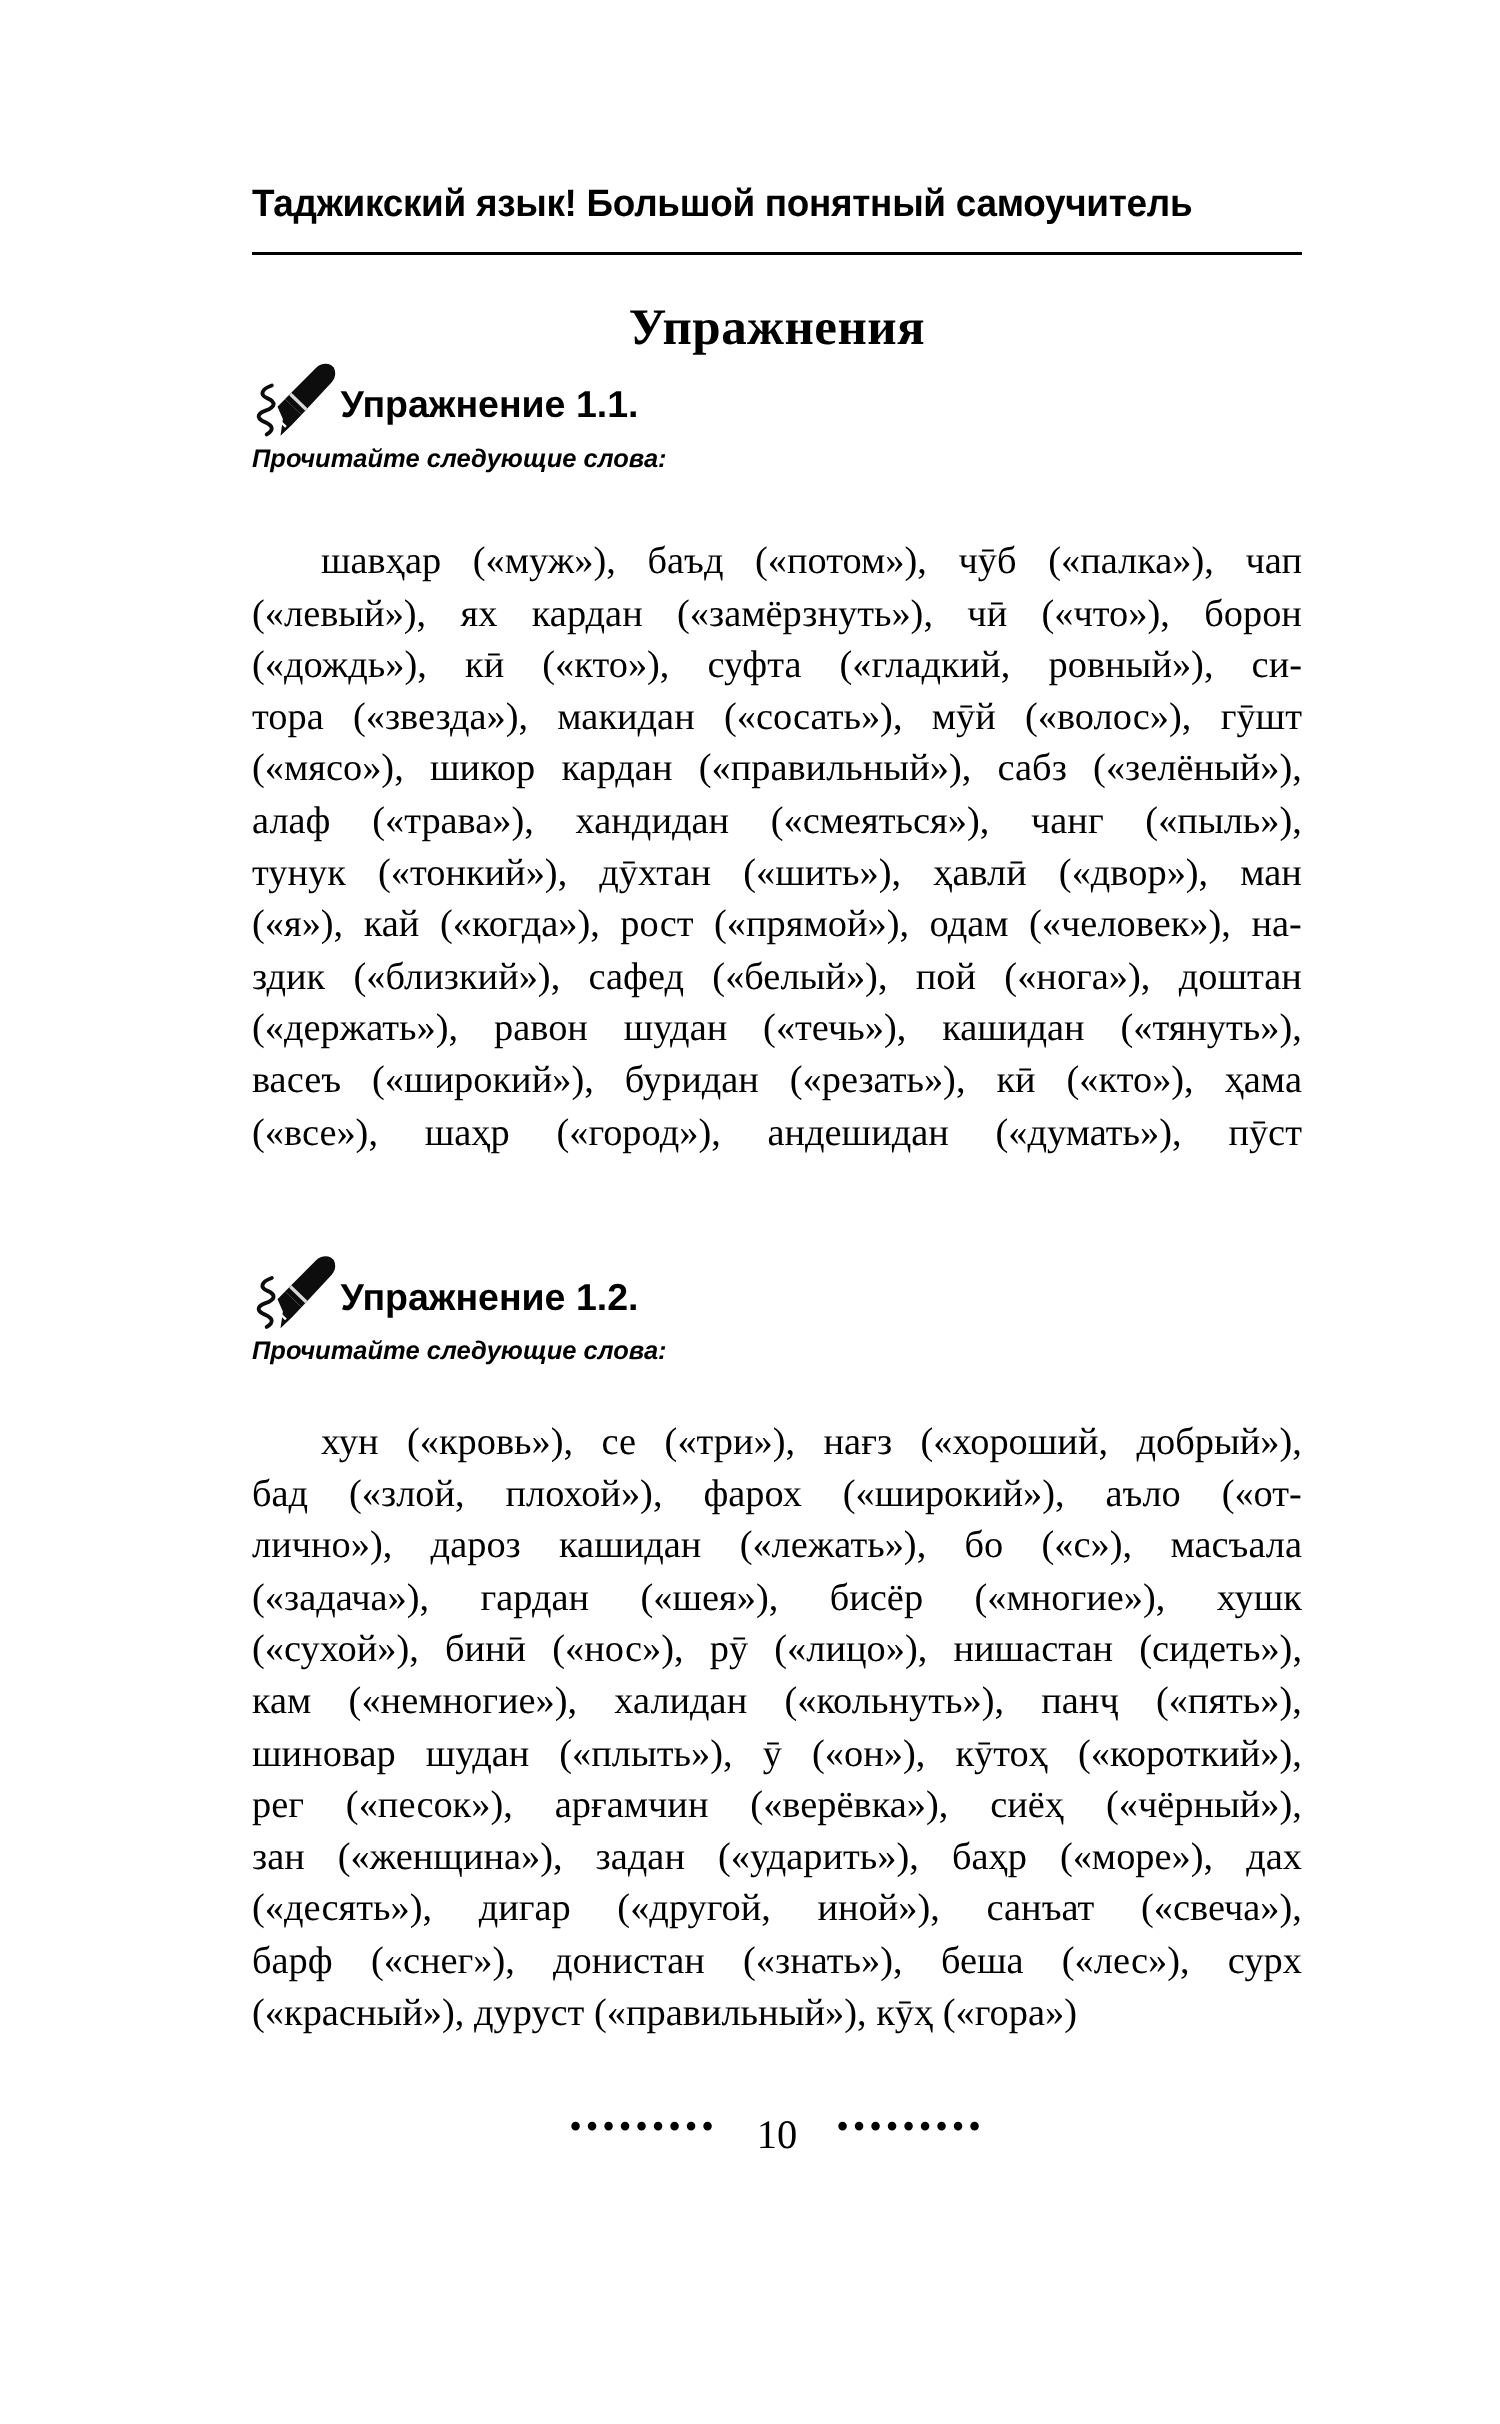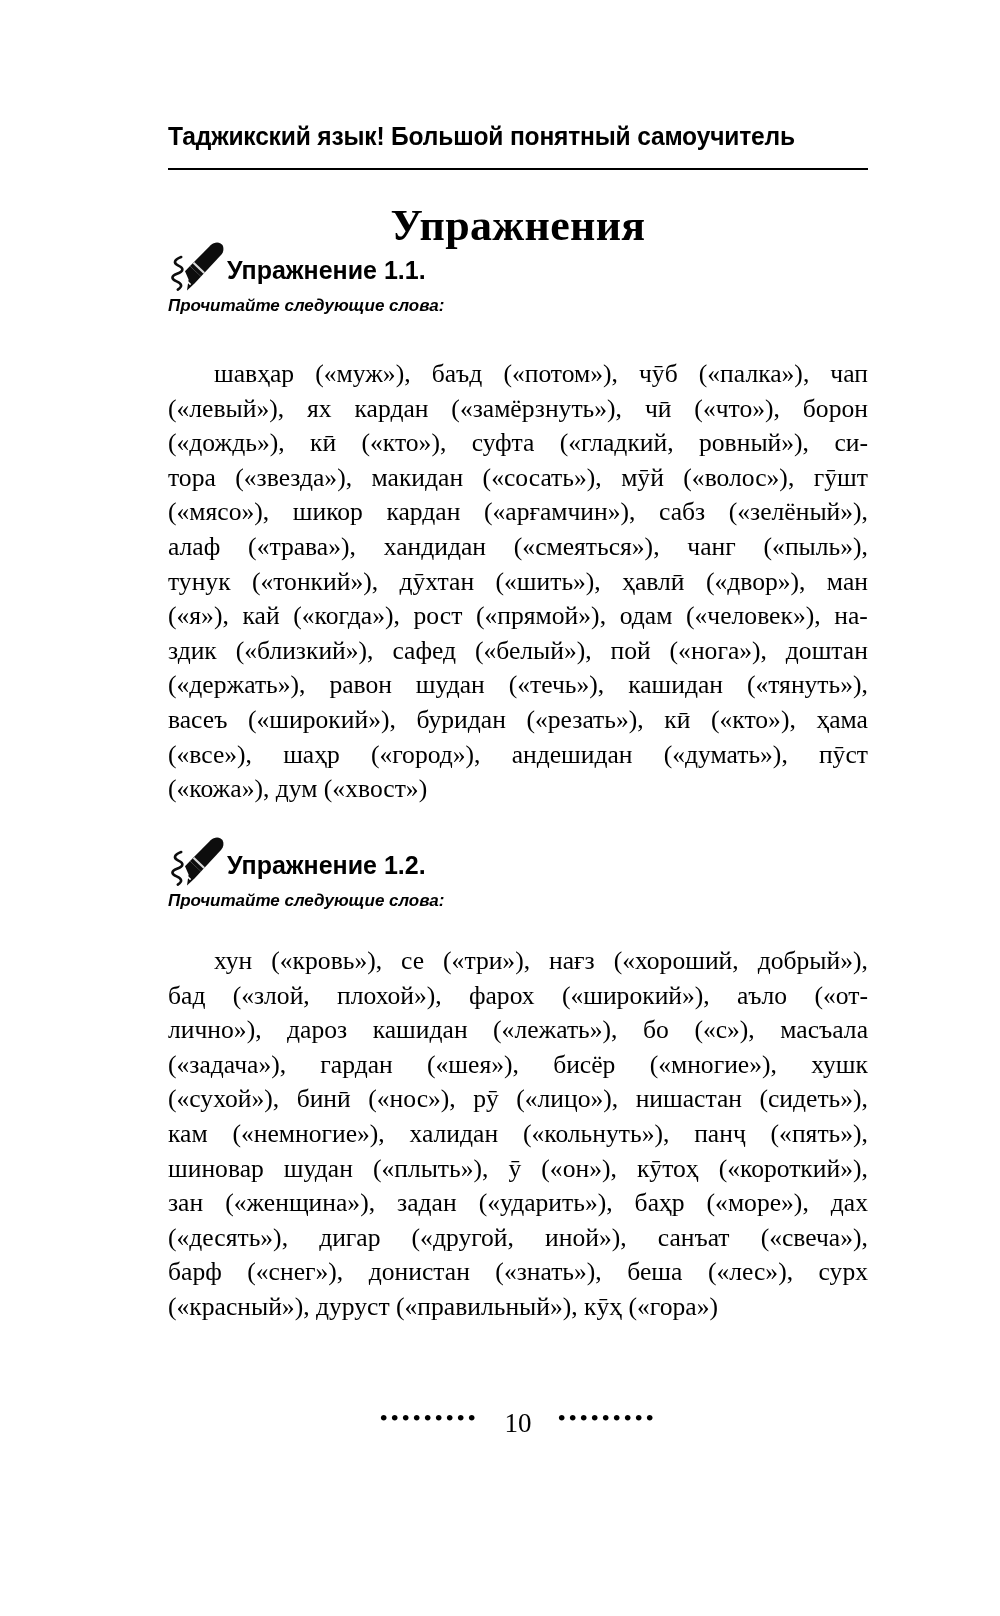--- a/index.html
+++ b/index.html
@@ -52,21 +52,21 @@
 
   
   .main-title {
     position: absolute;
     left: 168px;
     top: 200px;
     width: 700px;
     text-align: center;
     font-family: "Liberation Serif", serif;
     font-weight: bold;
-    font-size: 44px;
+    font-size: 34px;
     letter-spacing: 0.3px;
   }
 
   
   .exercise-head {
     position: absolute;
     left: 168px;
     width: 700px;
   }
   .exercise-head.ex1 { top: 246px; }
@@ -182,29 +182,28 @@
       <div class="ex-title">Упражнение 1.1.</div>
     </div>
     <div class="ex-subtitle">Прочитайте следующие слова:</div>
   </div>
 
   <div class="word-list p1">
       <div class="ln j"><span><span class="indent"></span>шавҳар</span><span>(«муж»),</span><span>баъд</span><span>(«потом»),</span><span>чӯб</span><span>(«палка»),</span><span>чап</span></div>
       <div class="ln j"><span>(«левый»),</span><span>ях</span><span>кардан</span><span>(«замёрзнуть»),</span><span>чӣ</span><span>(«что»),</span><span>борон</span></div>
       <div class="ln j"><span>(«дождь»),</span><span>кӣ</span><span>(«кто»),</span><span>суфта</span><span>(«гладкий,</span><span>ровный»),</span><span>си-</span></div>
       <div class="ln j"><span>тора</span><span>(«звезда»),</span><span>макидан</span><span>(«сосать»),</span><span>мӯй</span><span>(«волос»),</span><span>гӯшт</span></div>
-      <div class="ln j"><span>(«мясо»),</span><span>шикор</span><span>кардан</span><span>(«арғамчин»),</span><span>сабз</span><span>(«зелёный»),</span></div>
+      <div class="ln j"><span>(«мясо»),</span><span>шикор</span><span>кардан</span><span>(«правильный»),</span><span>сабз</span><span>(«зелёный»),</span></div>
       <div class="ln j"><span>алаф</span><span>(«трава»),</span><span>хандидан</span><span>(«смеяться»),</span><span>чанг</span><span>(«пыль»),</span></div>
       <div class="ln j"><span>тунук</span><span>(«тонкий»),</span><span>дӯхтан</span><span>(«шить»),</span><span>ҳавлӣ</span><span>(«двор»),</span><span>ман</span></div>
       <div class="ln j"><span>(«я»),</span><span>кай</span><span>(«когда»),</span><span>рост</span><span>(«прямой»),</span><span>одам</span><span>(«человек»),</span><span>на-</span></div>
       <div class="ln j"><span>здик</span><span>(«близкий»),</span><span>сафед</span><span>(«белый»),</span><span>пой</span><span>(«нога»),</span><span>доштан</span></div>
       <div class="ln j"><span>(«держать»),</span><span>равон</span><span>шудан</span><span>(«течь»),</span><span>кашидан</span><span>(«тянуть»),</span></div>
       <div class="ln j"><span>васеъ</span><span>(«широкий»),</span><span>буридан</span><span>(«резать»),</span><span>кӣ</span><span>(«кто»),</span><span>ҳама</span></div>
       <div class="ln j"><span>(«все»),</span><span>шаҳр</span><span>(«город»),</span><span>андешидан</span><span>(«думать»),</span><span>пӯст</span></div>
-      <div class="ln">(«кожа»), дум («хвост»)</div>
     </div>
 
   <div class="exercise-head ex2">
     <div class="ex-line1">
       <svg class="pen-icon" viewBox="0 0 58 52">
         <path d="M54.5 5.0 C56.2 8.4 55.6 12.2 53.0 15.0 L33.0 36.5 L22.0 26.0 L42.6 5.3 C45.6 2.4 49.6 1.9 52.6 3.4 Z" fill="#0d0d0d"></path>
         <path d="M22.0 26.0 L33.0 36.5 L26.5 43.4 L19.0 50.5 L20.6 39.4 L17.0 31.2 Z" fill="#0d0d0d"></path>
         <path d="M19.4 41.5 L22.6 44.6" stroke="#ffffff" stroke-width="1.6" fill="none"></path>
         <path d="M25.5 22.7 L36.2 33.0" stroke="#ffffff" stroke-width="2.2" fill="none" opacity="0.85"></path>
         <path d="M13.2 17.0 C6.0 19.6 5.0 23.2 10.4 25.6 C16.2 28.2 15.6 31.4 9.0 33.8 C3.0 36.0 3.0 39.0 8.6 41.4 C14.2 43.8 14.6 46.6 9.8 49.6" stroke="#0d0d0d" stroke-width="2.6" fill="none" stroke-linecap="round"></path>
@@ -215,20 +214,21 @@
   </div>
 
   <div class="word-list p2">
       <div class="ln j"><span><span class="indent"></span>хун</span><span>(«кровь»),</span><span>се</span><span>(«три»),</span><span>нағз</span><span>(«хороший,</span><span>добрый»),</span></div>
       <div class="ln j"><span>бад</span><span>(«злой,</span><span>плохой»),</span><span>фарох</span><span>(«широкий»),</span><span>аъло</span><span>(«от-</span></div>
       <div class="ln j"><span>лично»),</span><span>дароз</span><span>кашидан</span><span>(«лежать»),</span><span>бо</span><span>(«с»),</span><span>масъала</span></div>
       <div class="ln j"><span>(«задача»),</span><span>гардан</span><span>(«шея»),</span><span>бисёр</span><span>(«многие»),</span><span>хушк</span></div>
       <div class="ln j"><span>(«сухой»),</span><span>бинӣ</span><span>(«нос»),</span><span>рӯ</span><span>(«лицо»),</span><span>нишастан</span><span>(сидеть»),</span></div>
       <div class="ln j"><span>кам</span><span>(«немногие»),</span><span>халидан</span><span>(«кольнуть»),</span><span>панҷ</span><span>(«пять»),</span></div>
       <div class="ln j"><span>шиновар</span><span>шудан</span><span>(«плыть»),</span><span>ӯ</span><span>(«он»),</span><span>кӯтоҳ</span><span>(«короткий»),</span></div>
+      <div class="ln j"><span>рег</span><span>(«песок»),</span><span>арғамчин</span><span>(«верёвка»),</span><span>сиёҳ</span><span>(«чёрный»),</span></div>
       <div class="ln j"><span>зан</span><span>(«женщина»),</span><span>задан</span><span>(«ударить»),</span><span>баҳр</span><span>(«море»),</span><span>дах</span></div>
       <div class="ln j"><span>(«десять»),</span><span>дигар</span><span>(«другой,</span><span>иной»),</span><span>санъат</span><span>(«свеча»),</span></div>
       <div class="ln j"><span>барф</span><span>(«снег»),</span><span>донистан</span><span>(«знать»),</span><span>беша</span><span>(«лес»),</span><span>сурх</span></div>
       <div class="ln">(«красный»), дуруст («правильный»), кӯҳ («гора»)</div>
     </div>
 
   <div class="footer">
     <span class="foot-dots">•••••••••</span>
     <span class="page-number">10</span>
     <span class="foot-dots">•••••••••</span>

